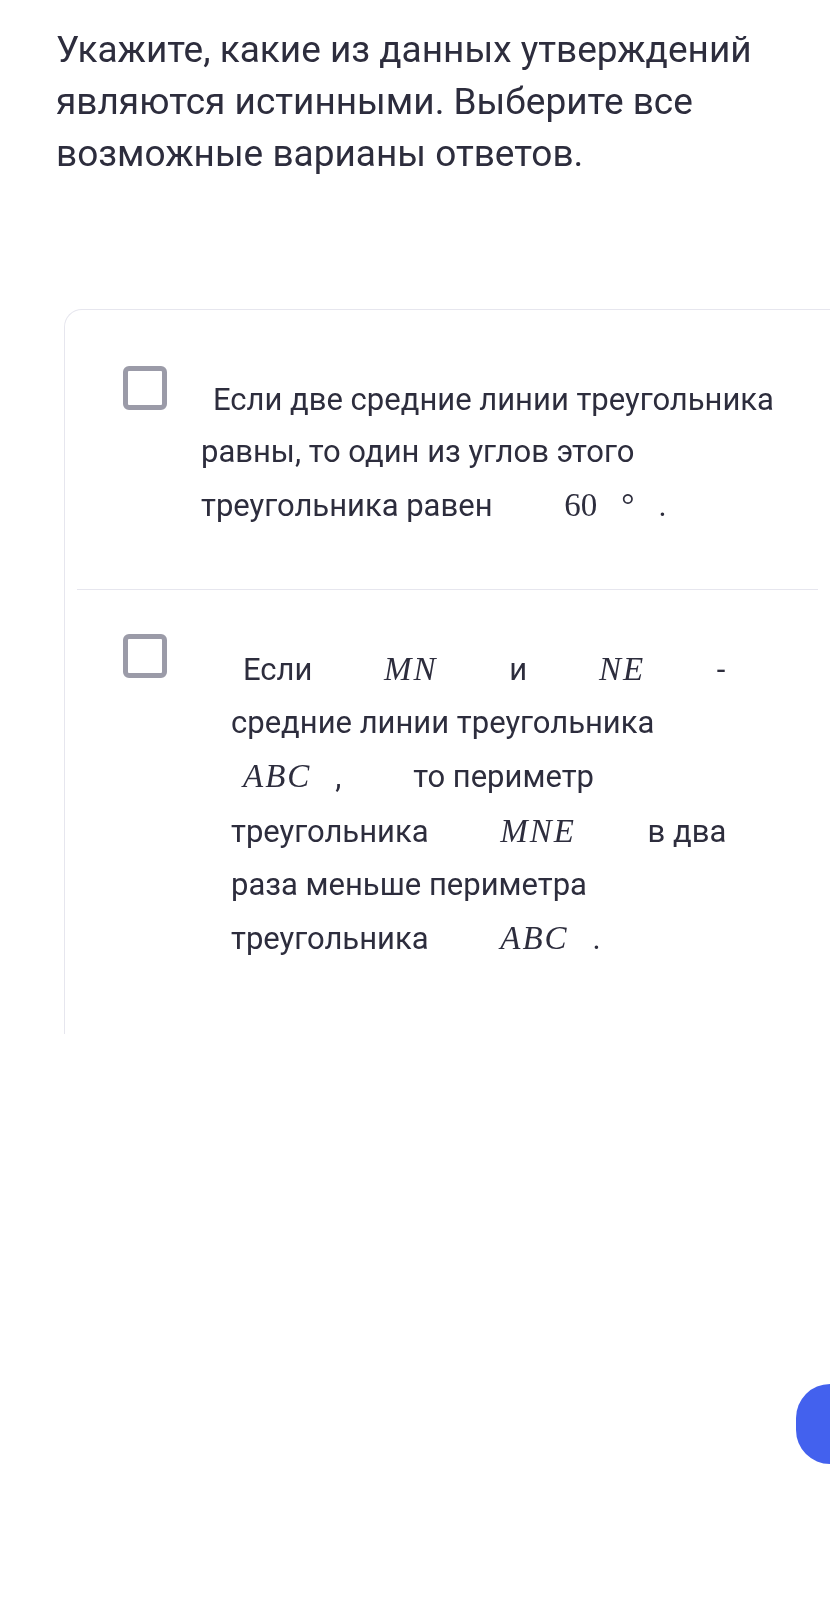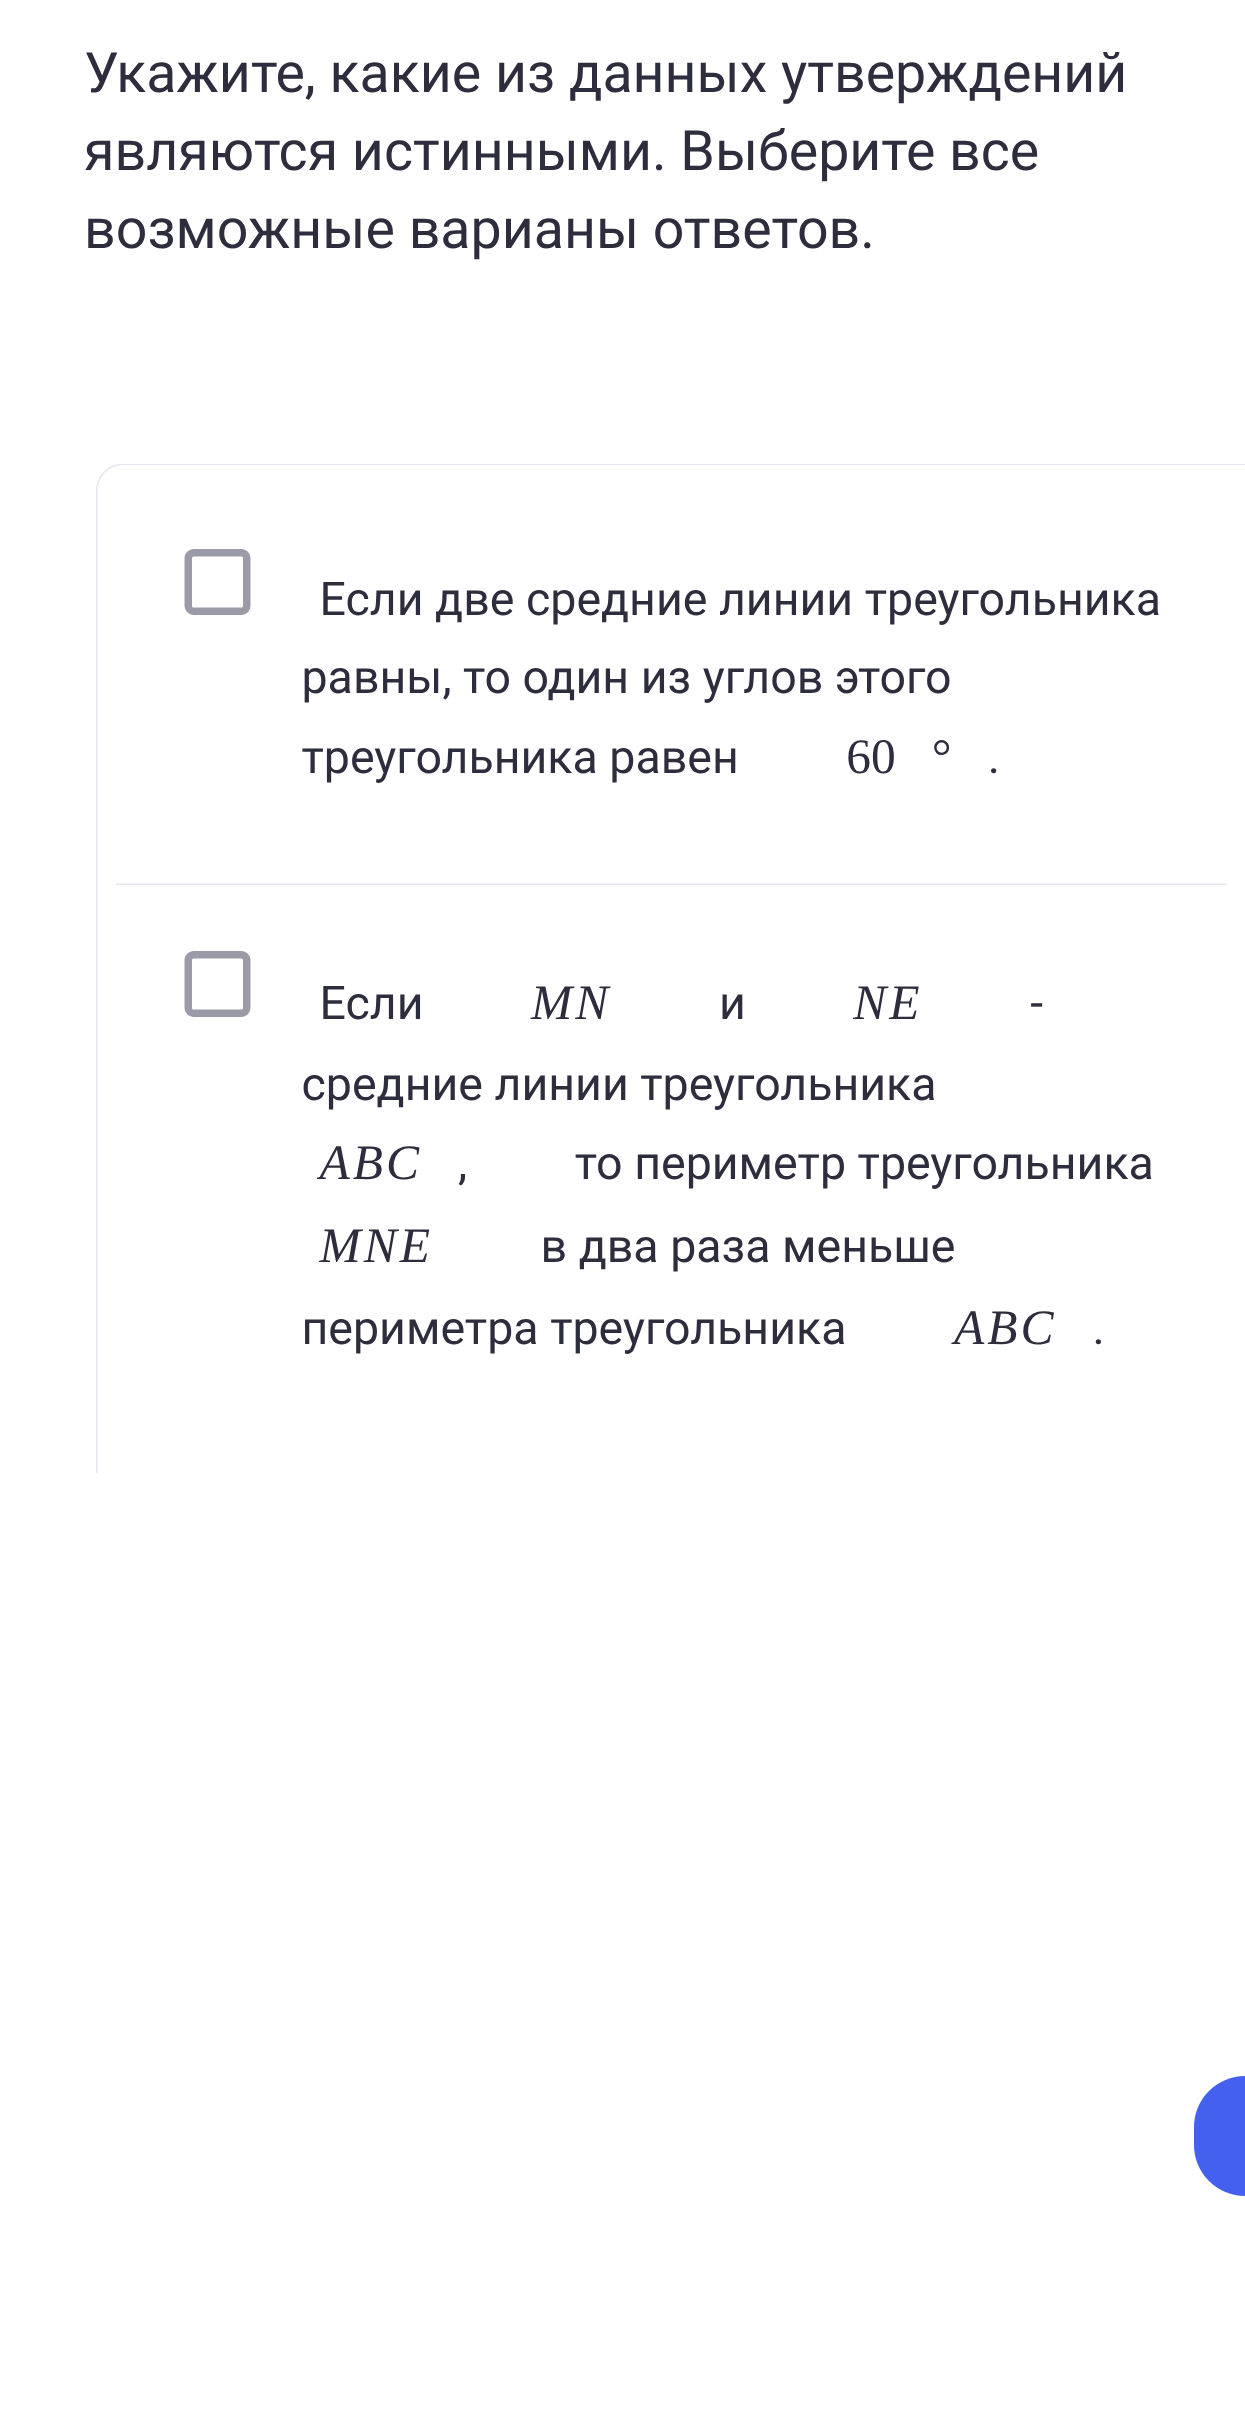--- a/index.html
+++ b/index.html
@@ -30,20 +30,21 @@
       overflow: hidden;
     }
     .option-item {
       display: flex;
       align-items: flex-start;
       padding: 44px 18px 44px 46px;
       border-bottom: 1px solid #e6e6ee;
     }
     .option-item:last-child {
       border-bottom: none;
+      gap: 30px;
     }
     .checkbox {
       flex-shrink: 0;
       width: 44px;
       height: 44px;
       border: 5px solid #9b9ba8;
       border-radius: 6px;
       margin-right: 22px;
       margin-top: 0px;
       background: #fff;

